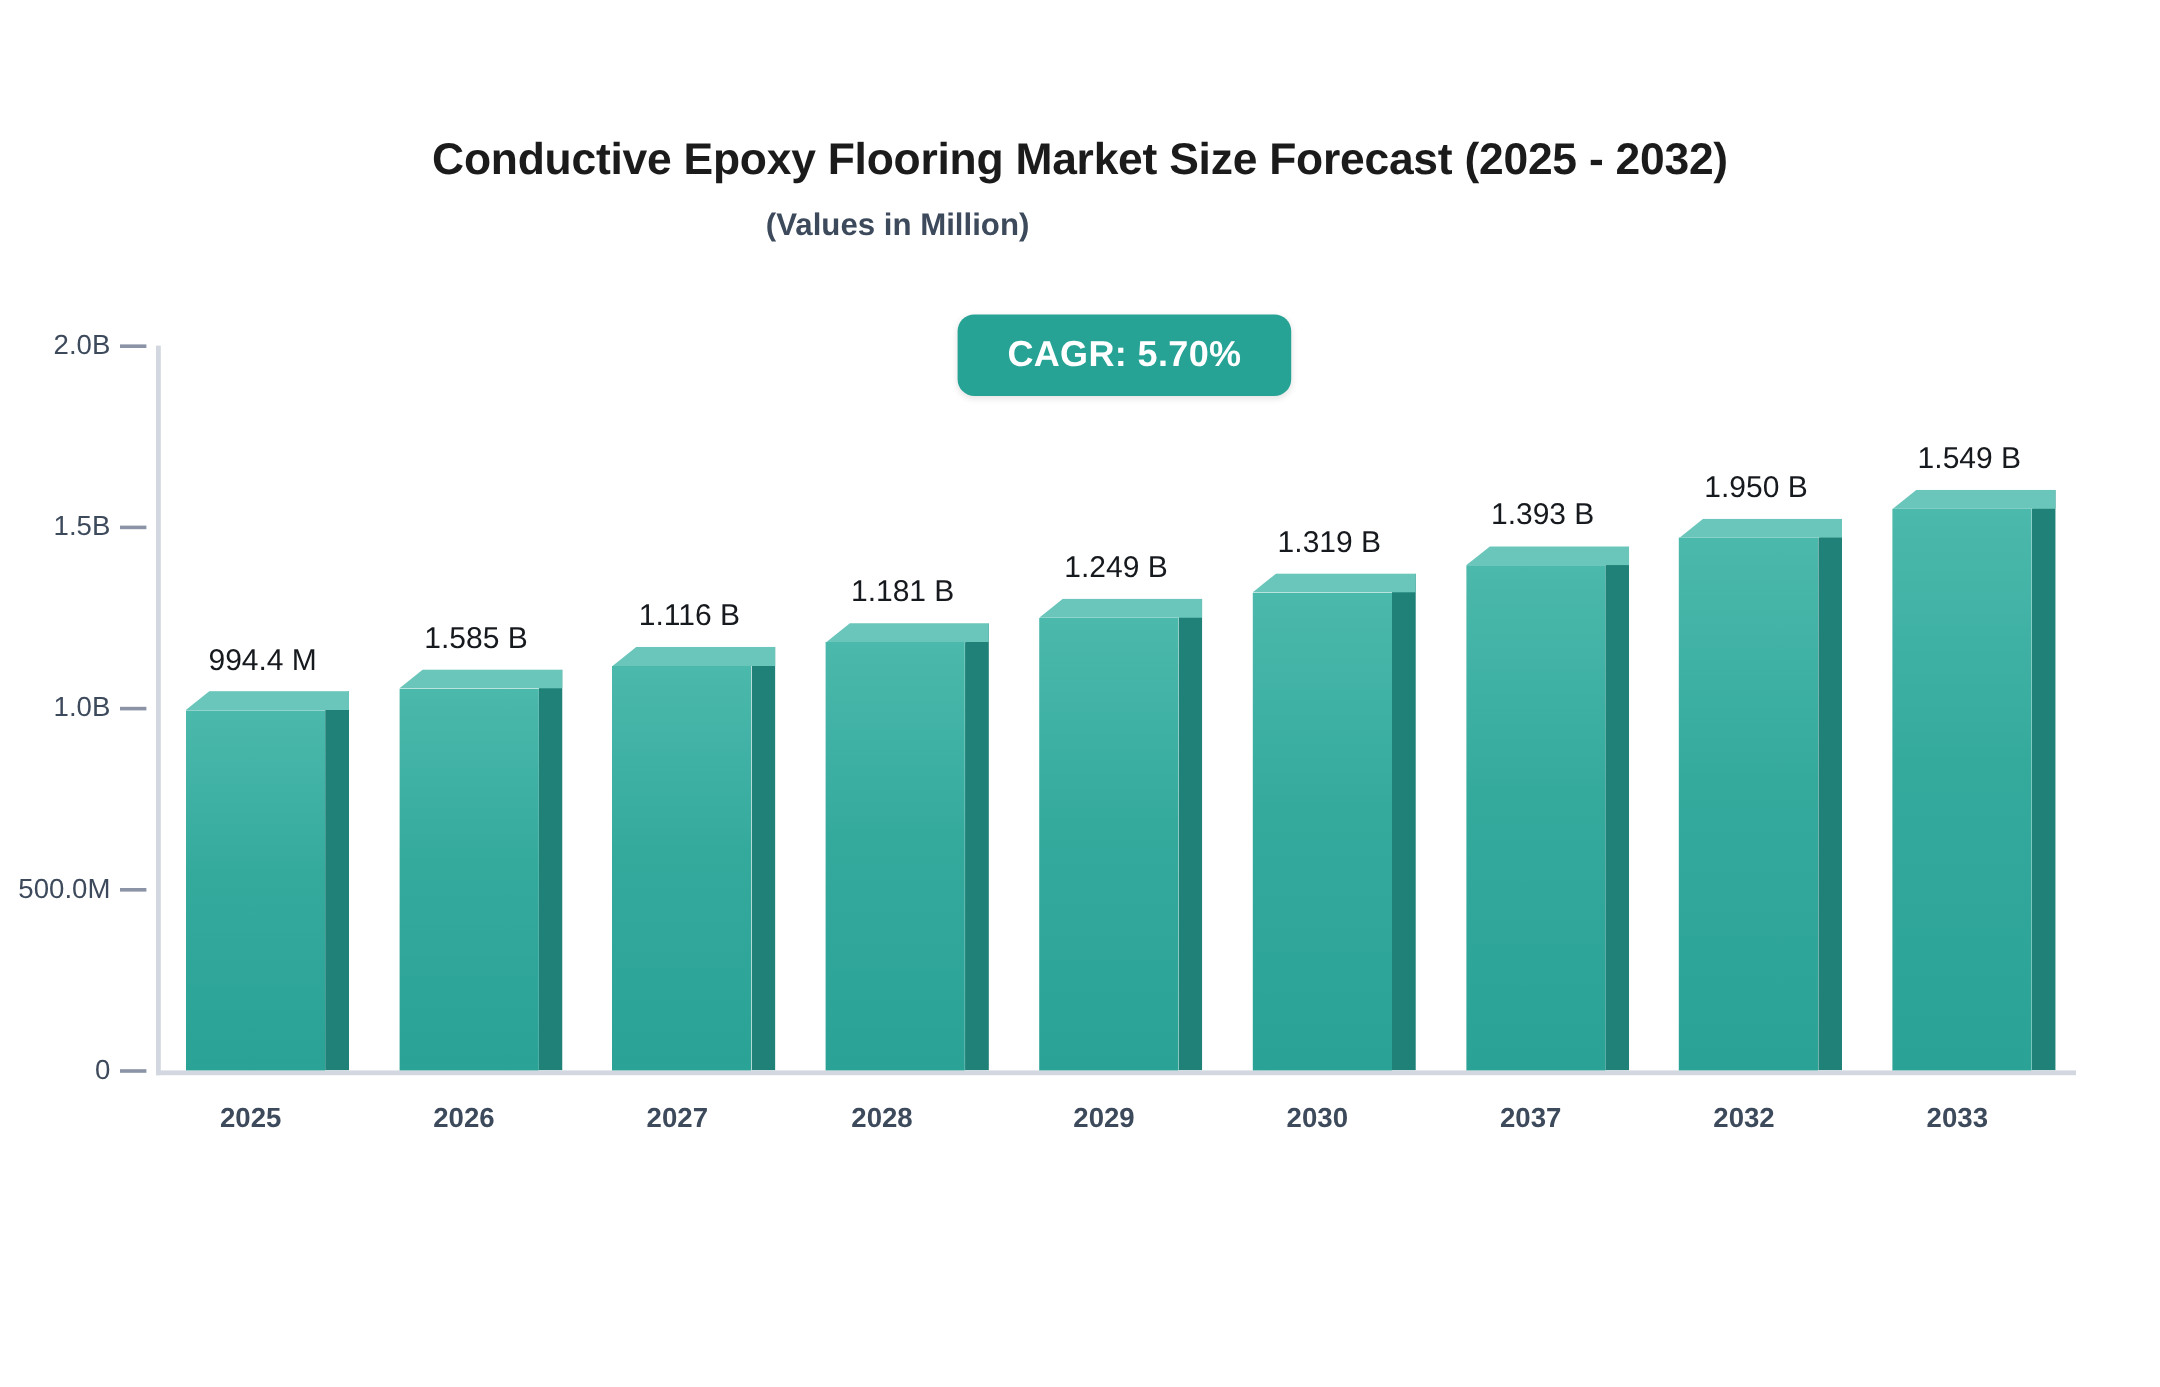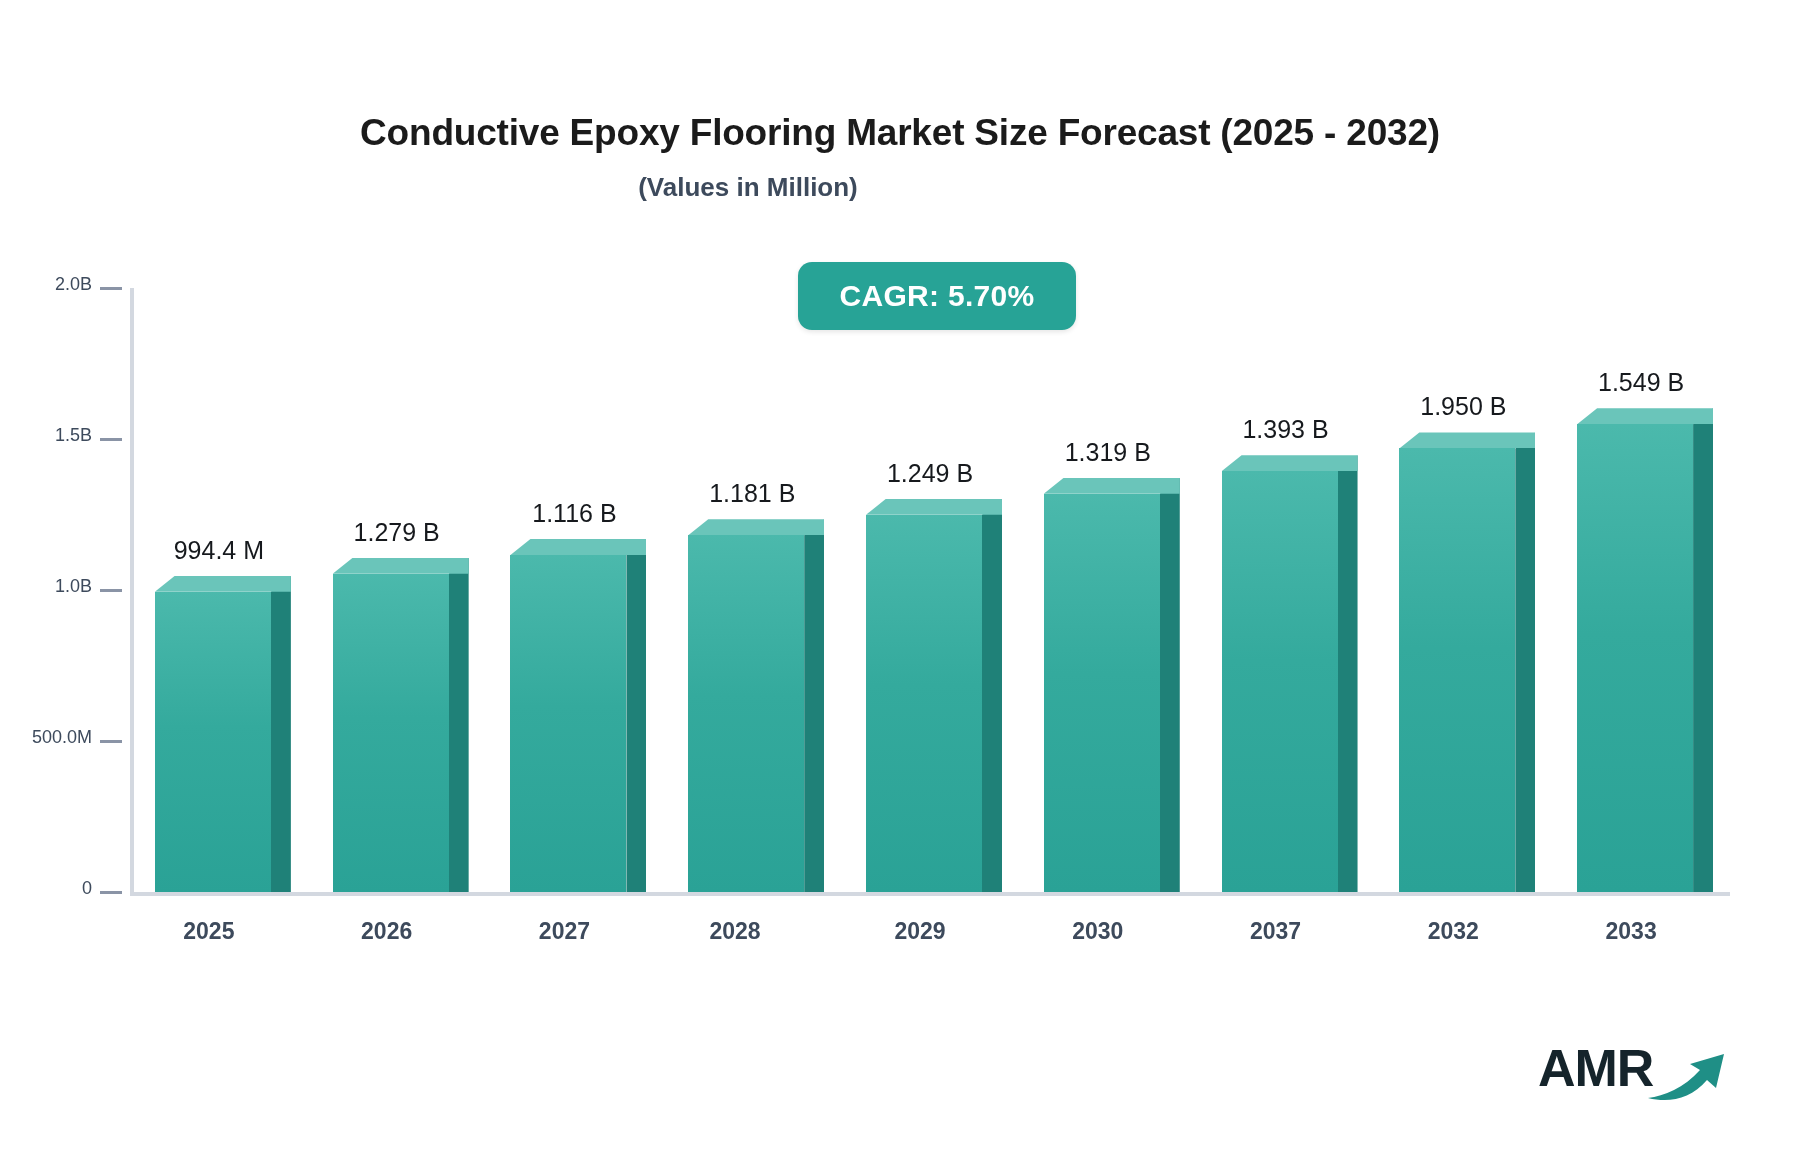--- a/index.html
+++ b/index.html
@@ -87,21 +87,21 @@
   .axis-x-line {
     position: absolute;
     left: 0px;
     top: 604px;
     width: 1600px;
     height: 4px;
     background: #d3d8e0;
   }
   .ytick-label {
     position: absolute;
-    font-size: 18px;
+    font-size: 23px;
     color: #3d4a5c;
     text-align: right;
     white-space: nowrap;
   }
   .ytick-dash {
     position: absolute;
     width: 22px;
     height: 3px;
     background: #8a94a6;
   }
@@ -255,29 +255,23 @@
       <div class="xlabel" style="width: 160px; left: 306.667px; top: 918px;">2026</div>
       <div class="xlabel" style="width: 160px; left: 484.444px; top: 918px;">2027</div>
       <div class="xlabel" style="width: 160px; left: 655px; top: 918px;">2028</div>
       <div class="xlabel" style="width: 160px; left: 840px; top: 918px;">2029</div>
       <div class="xlabel" style="width: 160px; left: 1017.78px; top: 918px;">2030</div>
       <div class="xlabel" style="width: 160px; left: 1195.56px; top: 918px;">2037</div>
       <div class="xlabel" style="width: 160px; left: 1373.33px; top: 918px;">2032</div>
       <div class="xlabel" style="width: 160px; left: 1551.11px; top: 918px;">2033</div>
     </div>
 
-  <div id="logo">
-    <div class="amr-text">AMR</div>
-    <svg width="82" height="52" viewBox="0 0 82 52">
-      <path d="M2 48 C 18 46, 38 38, 54 20 L 44 14 L 78 4 L 70 38 L 61 30 C 44 50, 22 53, 2 48 Z" fill="#1f8f86"></path>
-    </svg>
-  </div>
 
 <div class="bar-label" style="width: 220px; left: 108.889px; top: 535.691px;">994.4 M</div>
-    <div class="bar-label" style="width: 220px; left: 286.667px; top: 517.692px;">1.279 B</div>
+    <div class="bar-label" style="width: 220px; left: 286.667px; top: 517.692px;">1.585 B</div>
     <div class="bar-label" style="width: 220px; left: 464.444px; top: 498.968px;">1.116 B</div>
     <div class="bar-label" style="width: 220px; left: 642.222px; top: 479.338px;">1.181 B</div>
     <div class="bar-label" style="width: 220px; left: 820px; top: 458.802px;">1.249 B</div>
     <div class="bar-label" style="width: 220px; left: 997.778px; top: 437.662px;">1.319 B</div>
     <div class="bar-label" style="width: 220px; left: 1175.56px; top: 415.314px;">1.393 B</div>
     <div class="bar-label" style="width: 220px; left: 1353.33px; top: 392.362px;">1.950 B</div>
     <div class="bar-label" style="width: 220px; left: 1531.11px; top: 368.202px;">1.549 B</div>
   </div>
 
 </body></html>

